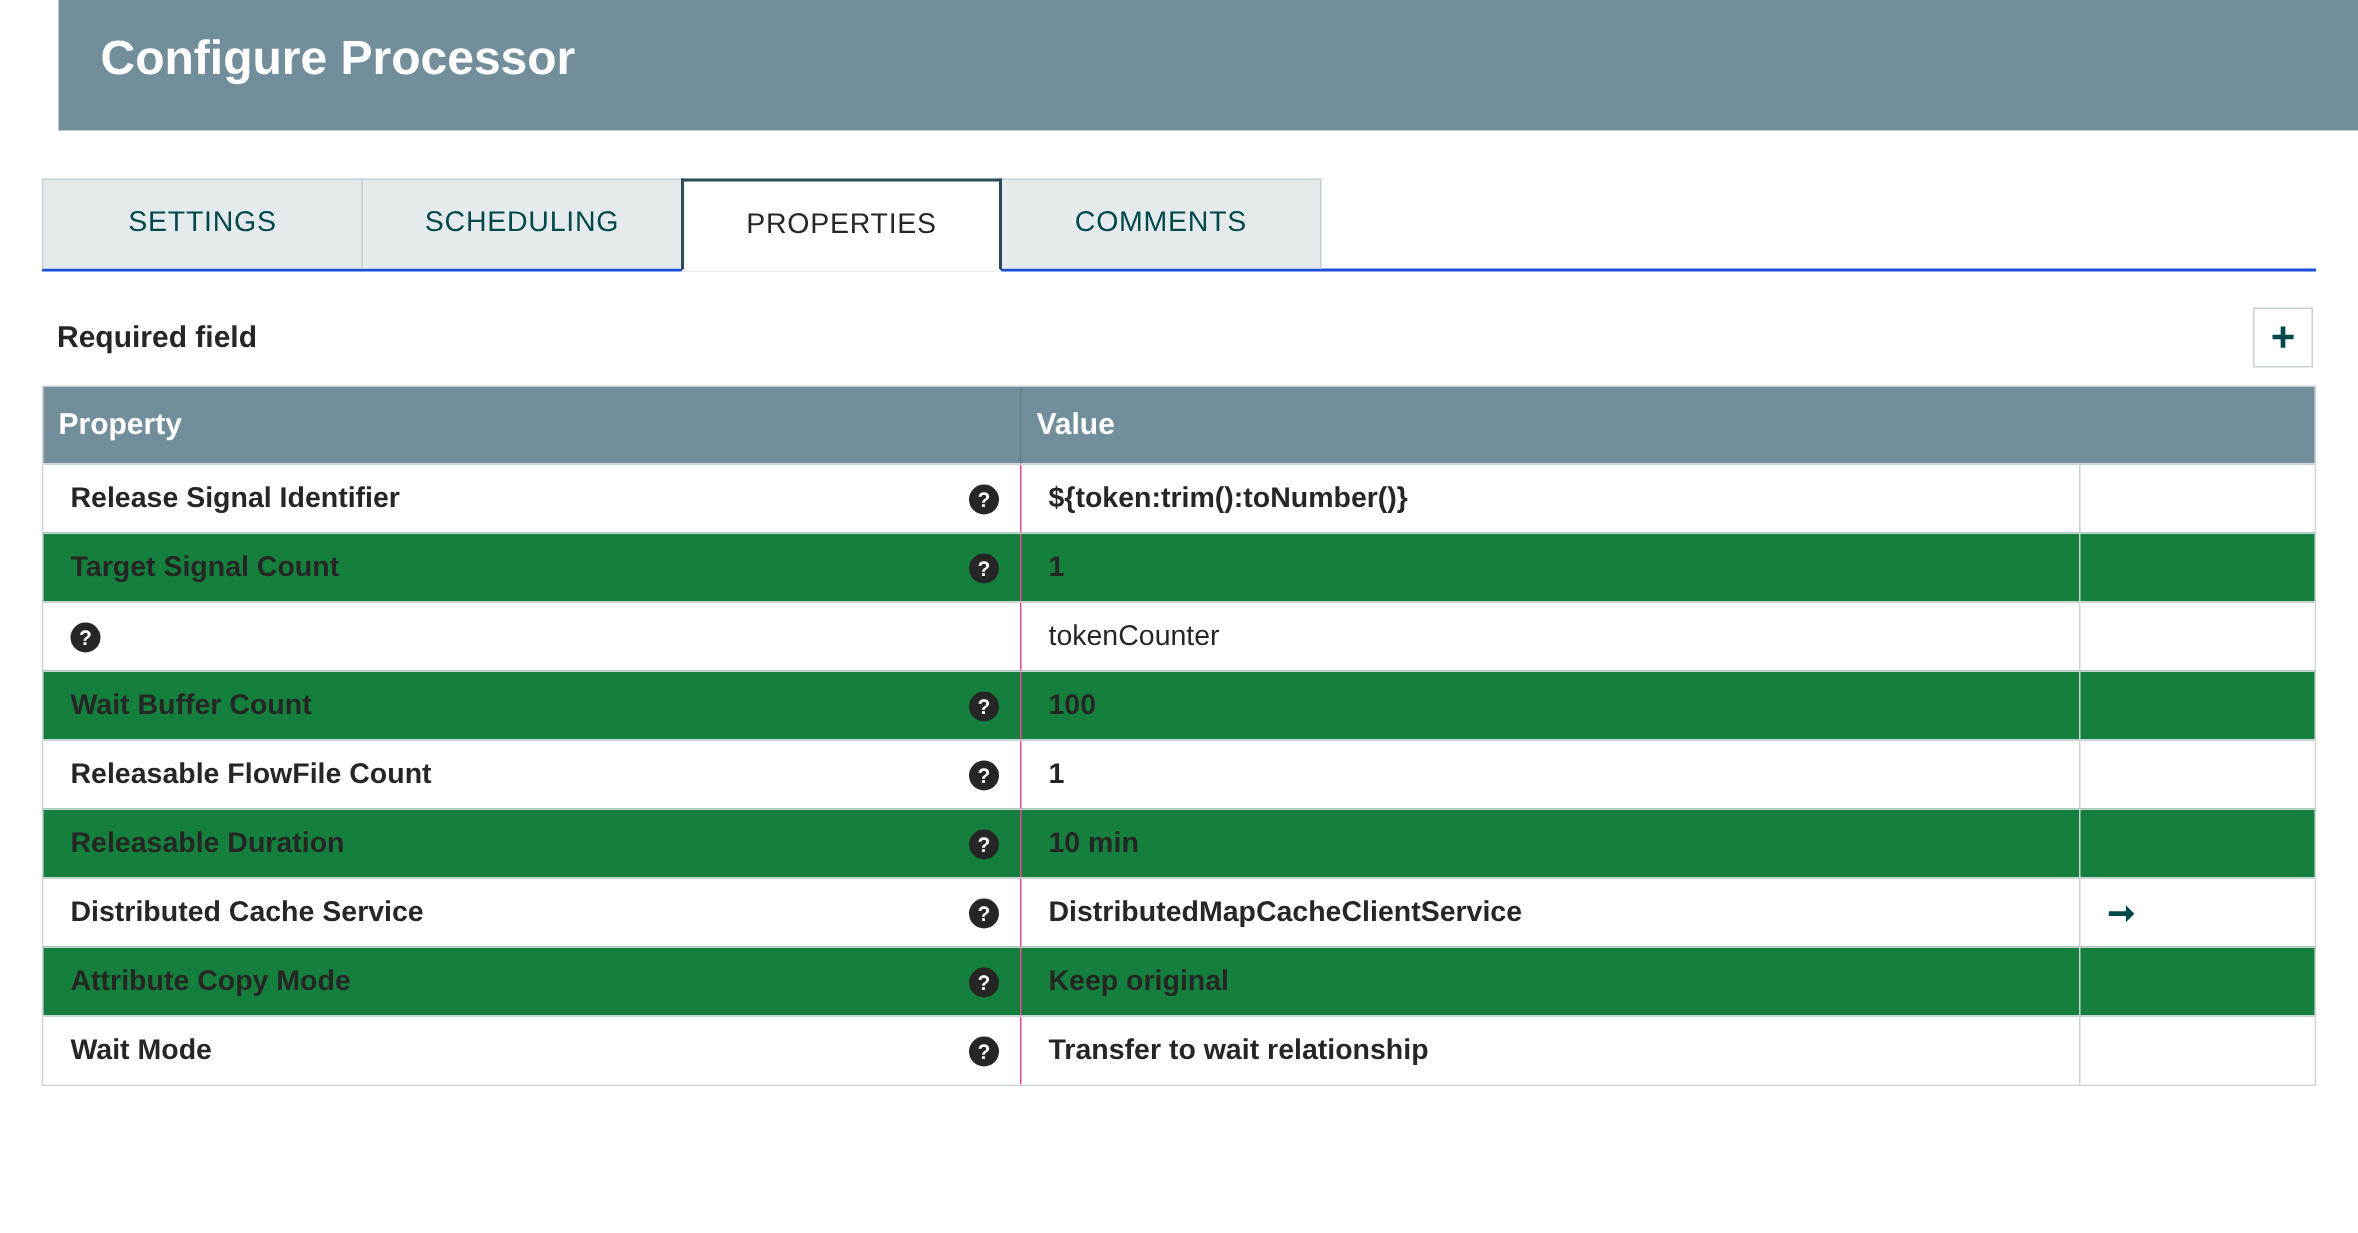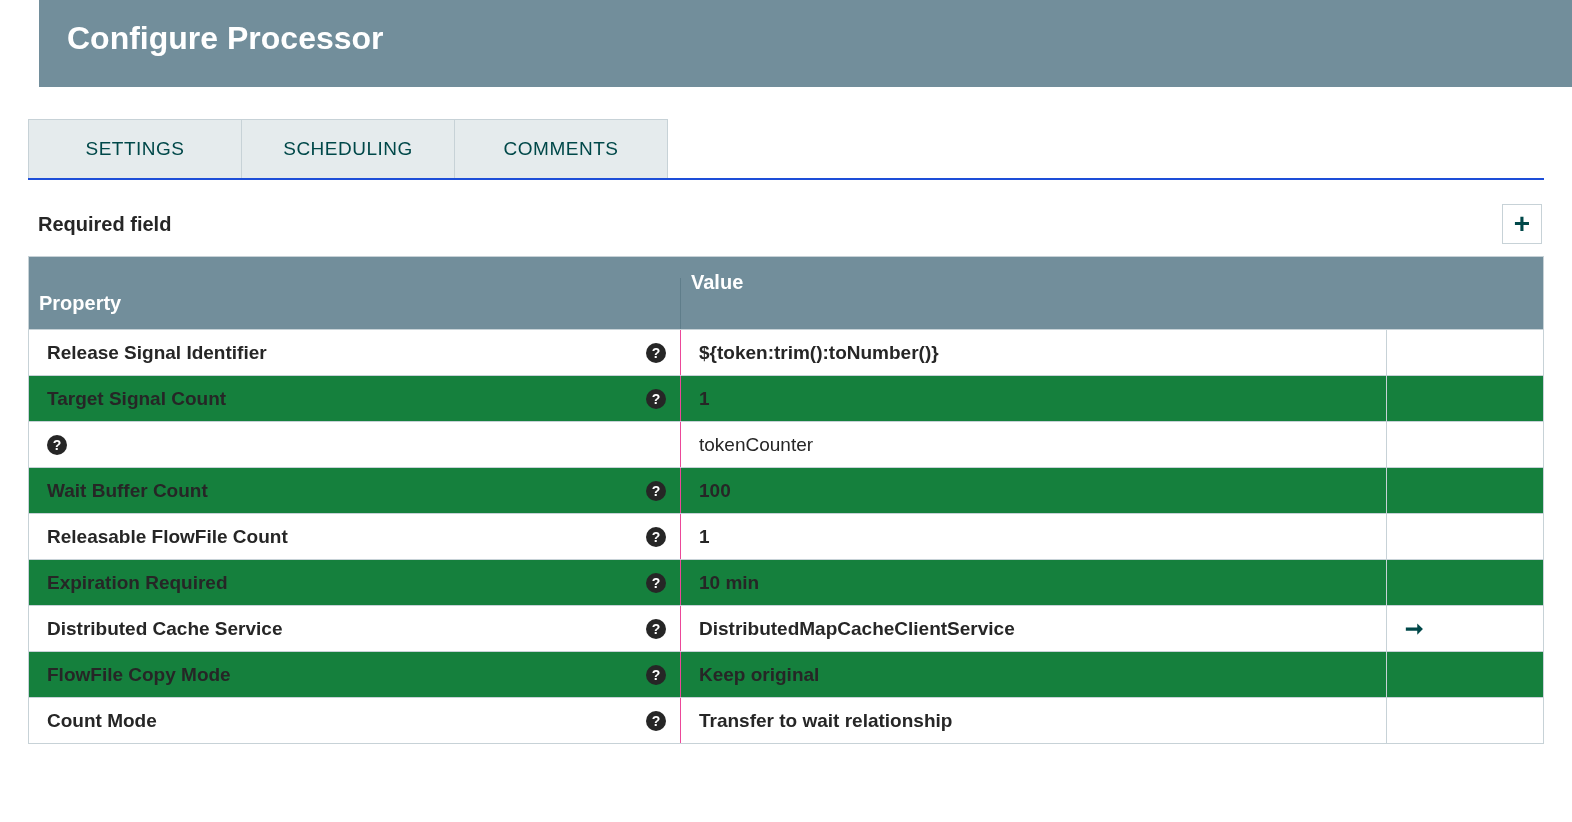--- a/index.html
+++ b/index.html
@@ -77,21 +77,21 @@
   .table-wrap {
     border: 1px solid #c7d2d7;
   }
   .thead {
     display: flex;
     background: #728e9b;
     color: #ffffff;
     font-size: 20px;
     font-weight: 700;
   }
-  .th-prop { flex: 0 0 652px; padding: 14px 10px; border-right: 1px solid #5f7d8a; margin-top: 21px;}
+  .th-prop { flex: 0 0 652px; padding: 14px 10px; border-right: 1px solid #5f7d8a;}
   .th-val  { flex: 1; padding: 14px 10px; }
   .row {
     display: flex;
     border-top: 1px solid #c7d2d7;
     font-size: 19px;
     min-height: 46px;
     align-items: stretch;
   }
   .row.even { background: #15803d; }
   .row.odd { background: #ffffff; }
@@ -146,20 +146,21 @@
 
 <div class="header">
   <h1>Configure Processor</h1>
 </div>
 
 <div class="content">
 
   <div class="tabs">
     <div class="tab">SETTINGS</div>
     <div class="tab">SCHEDULING</div>
+    <div class="tab active">PROPERTIES</div>
     <div class="tab">COMMENTS</div>
   </div>
 
   <div class="subheader">
     <div class="required-label">Required field</div>
     <div class="add-btn">
       <span>+</span>
     </div>
   </div>
 
@@ -203,47 +204,47 @@
         <div class="row odd">
           <div class="cell-name">
             <span class="nm bold">Releasable FlowFile Count</span>
             <span class="help-icn">?</span>
           </div>
           <div class="cell-val bold">1</div>
           <div class="cell-act"></div>
         </div>
         <div class="row even">
           <div class="cell-name">
-            <span class="nm bold">Expiration Required</span>
+            <span class="nm bold">Releasable Duration</span>
             <span class="help-icn">?</span>
           </div>
           <div class="cell-val bold">10 min</div>
           <div class="cell-act"></div>
         </div>
         <div class="row odd">
           <div class="cell-name">
             <span class="nm bold">Distributed Cache Service</span>
             <span class="help-icn">?</span>
           </div>
           <div class="cell-val bold">DistributedMapCacheClientService</div>
           <div class="cell-act">
             <span class="arrow-icn">➞</span>
           </div>
         </div>
         <div class="row even">
           <div class="cell-name">
-            <span class="nm bold">FlowFile Copy Mode</span>
+            <span class="nm bold">Attribute Copy Mode</span>
             <span class="help-icn">?</span>
           </div>
           <div class="cell-val bold">Keep original</div>
           <div class="cell-act"></div>
         </div>
         <div class="row odd">
           <div class="cell-name">
-            <span class="nm bold">Count Mode</span>
+            <span class="nm bold">Wait Mode</span>
             <span class="help-icn">?</span>
           </div>
           <div class="cell-val bold">Transfer to wait relationship</div>
           <div class="cell-act"></div>
         </div>
       </div>
   </div>
 
 </div>
 

